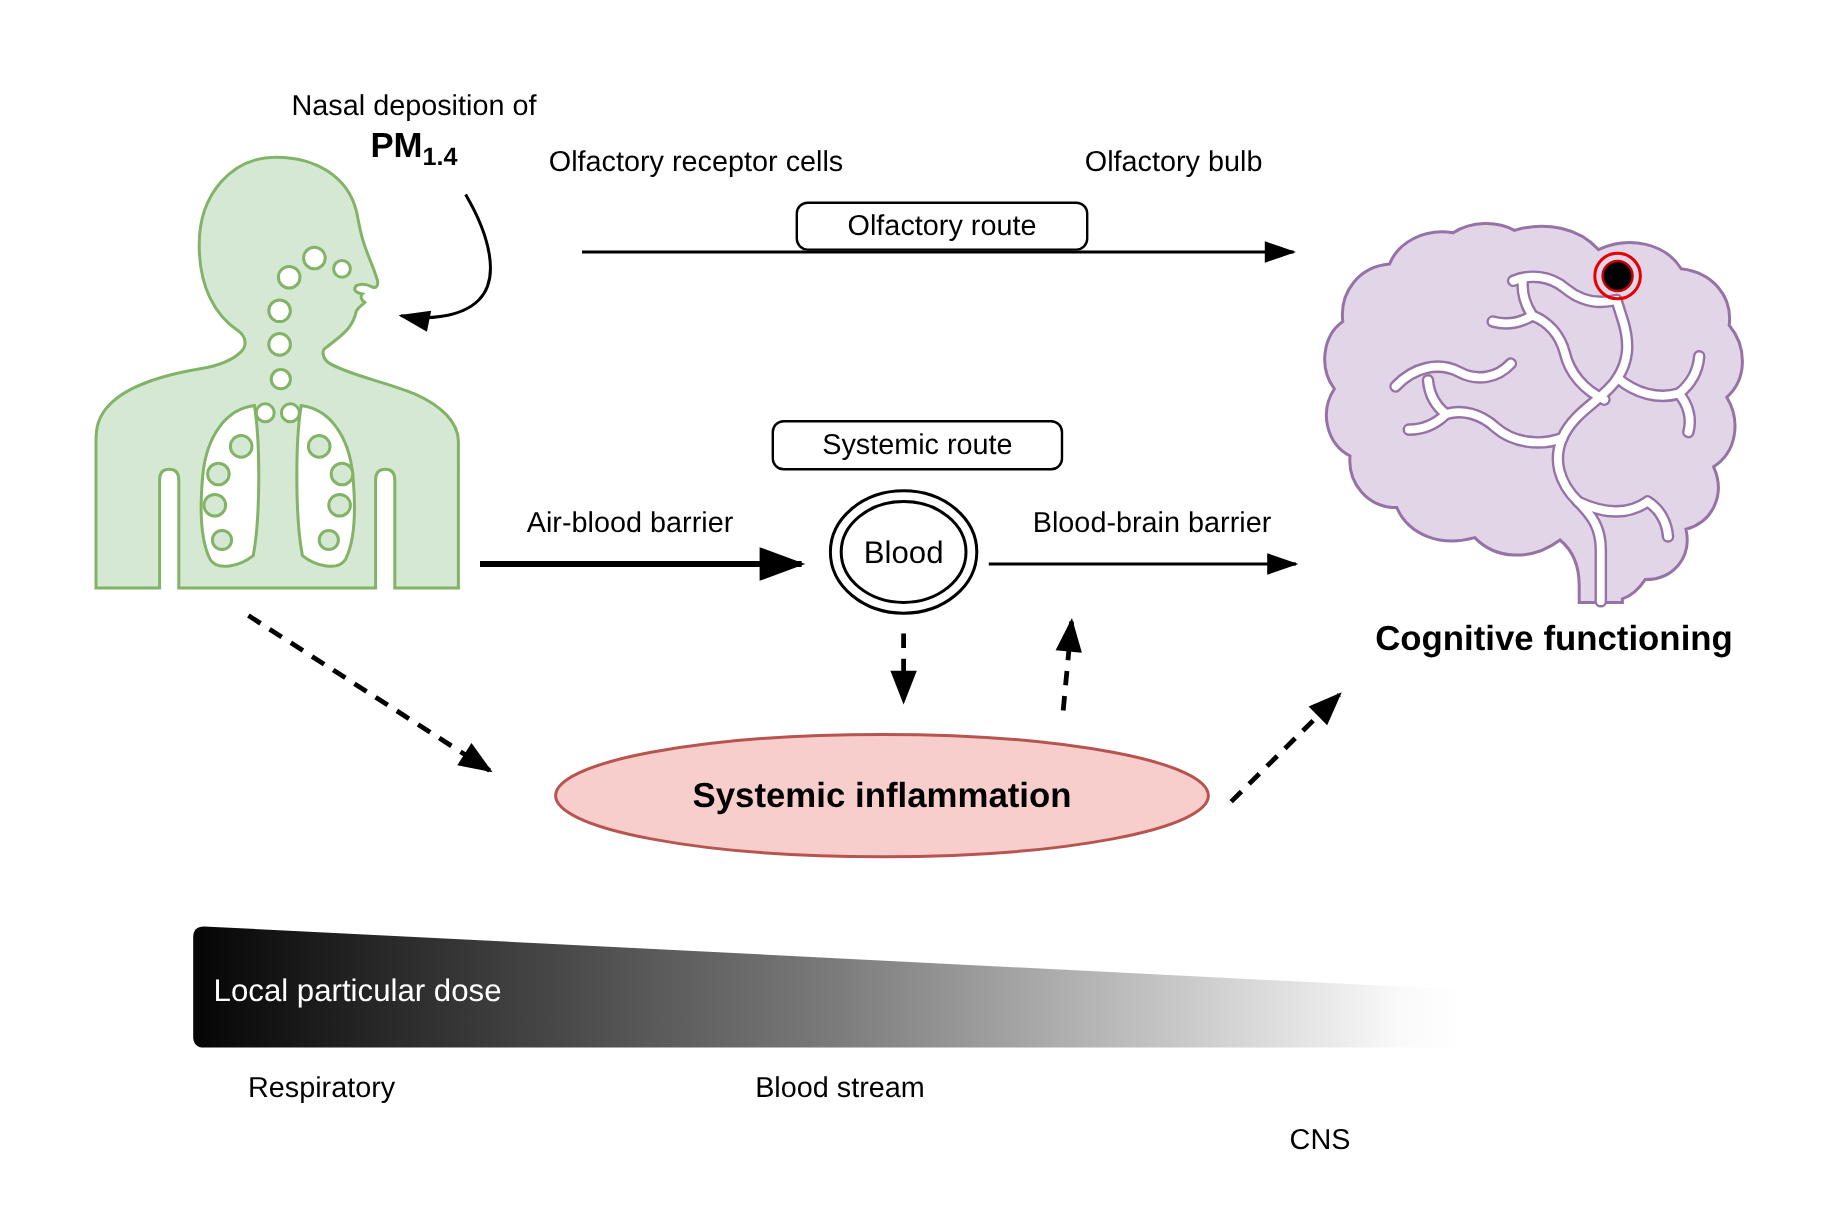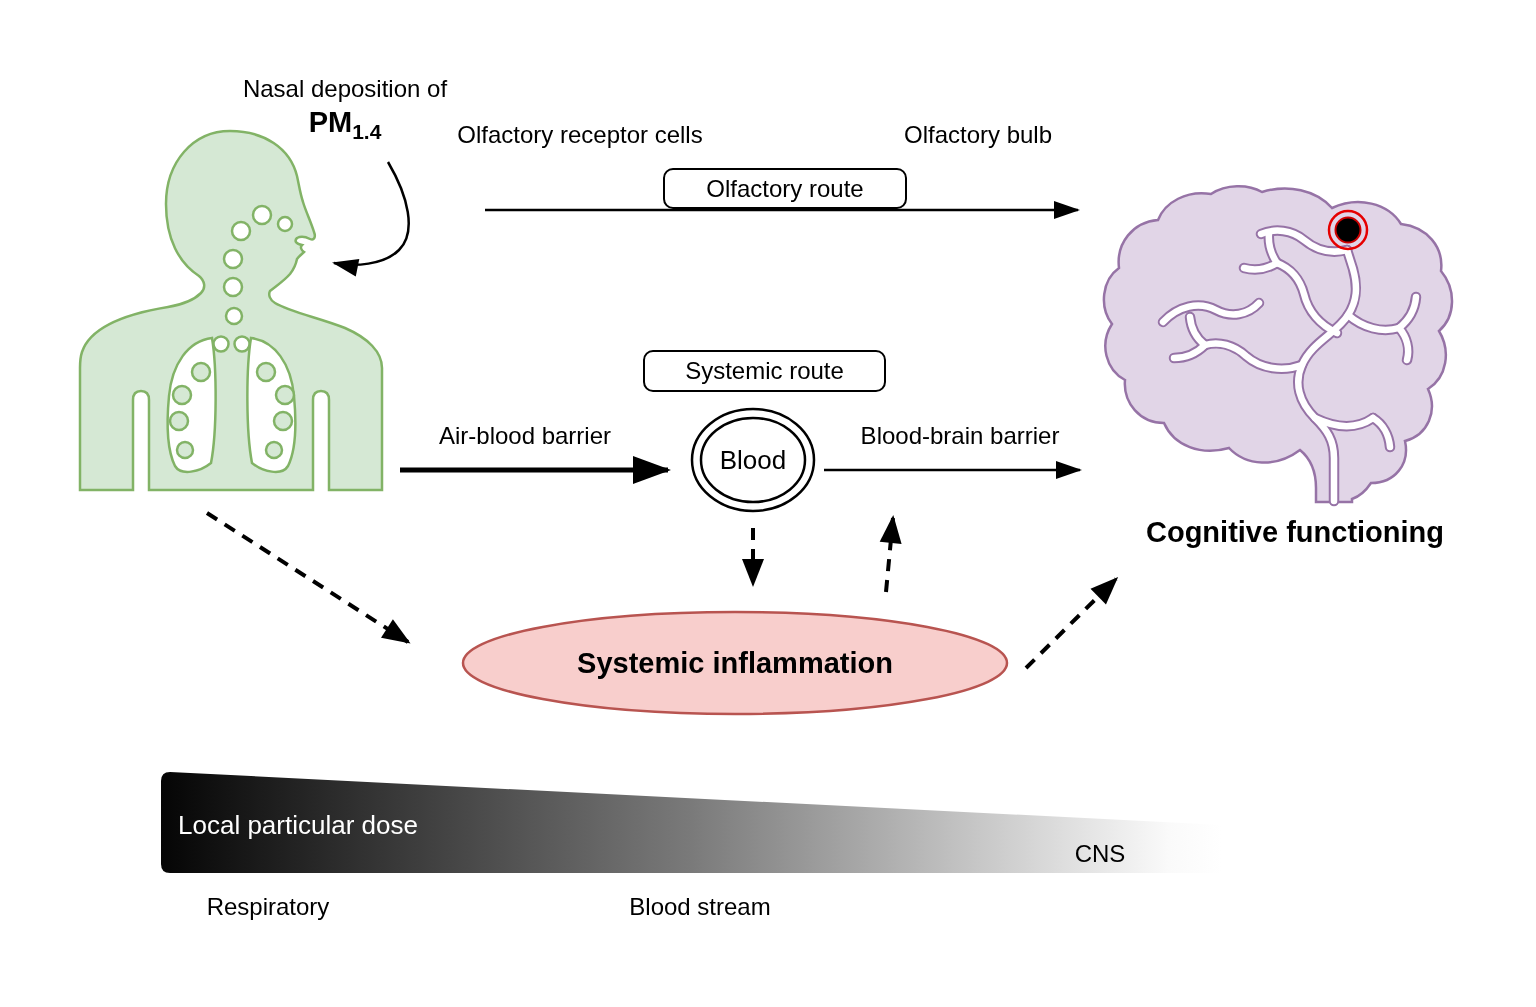--- a/index.html
+++ b/index.html
@@ -209,15 +209,15 @@
   <div class="lbl" style="left:753px;top:461px;font-size:26px;text-align:center;">Blood</div>
   <div class="lbl" style="left:940px;top:436px;margin-left:20px;">Blood-brain barrier</div>
 
   <div class="lbl bold" style="left:735px;top:664px;">Systemic inflammation</div>
 
   <div class="lbl bold" style="left:1295px;top:533px;">Cognitive functioning</div>
 
   <div class="lbl left white" style="left:166px;top:826px;">Local particular dose</div>
   <div class="lbl" style="left:240px;top:907px;margin-left:28px;">Respiratory</div>
   <div class="lbl" style="left:700px;top:907px;">Blood stream</div>
-  <div class="lbl" style="left:1100px;top:854px;">CNS</div>
+  <div class="lbl" style="left:1100px;top:950px;">CNS</div>
 
 </div>
 
 </body></html>

